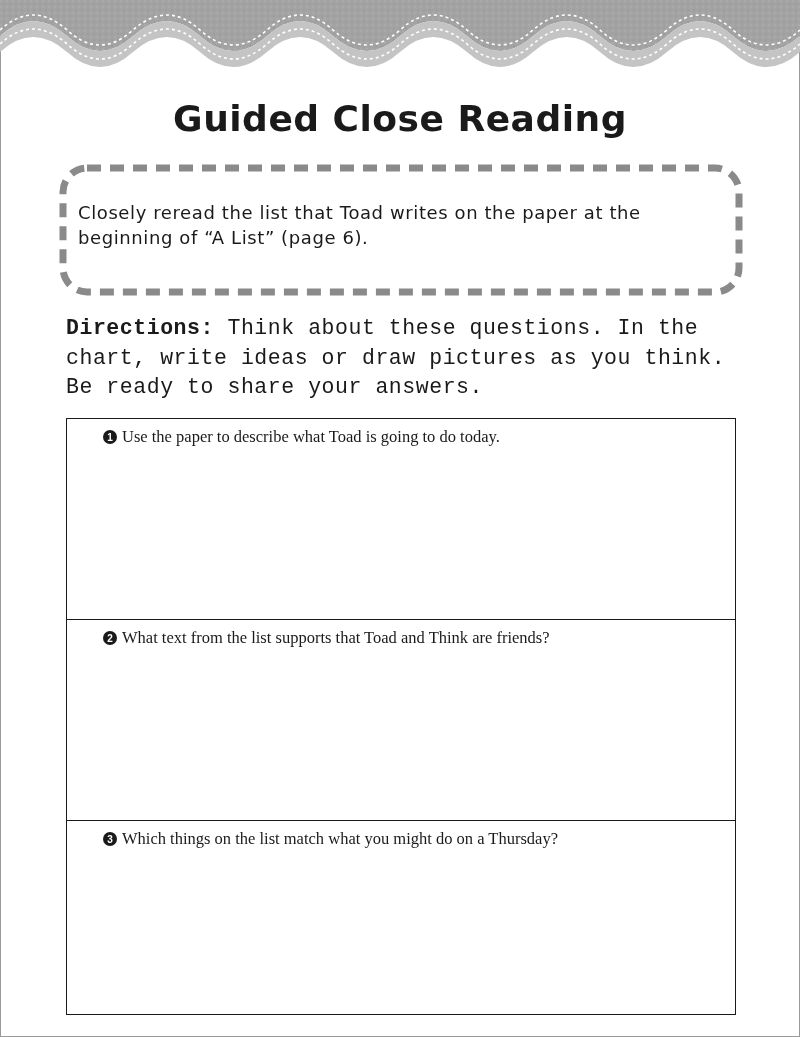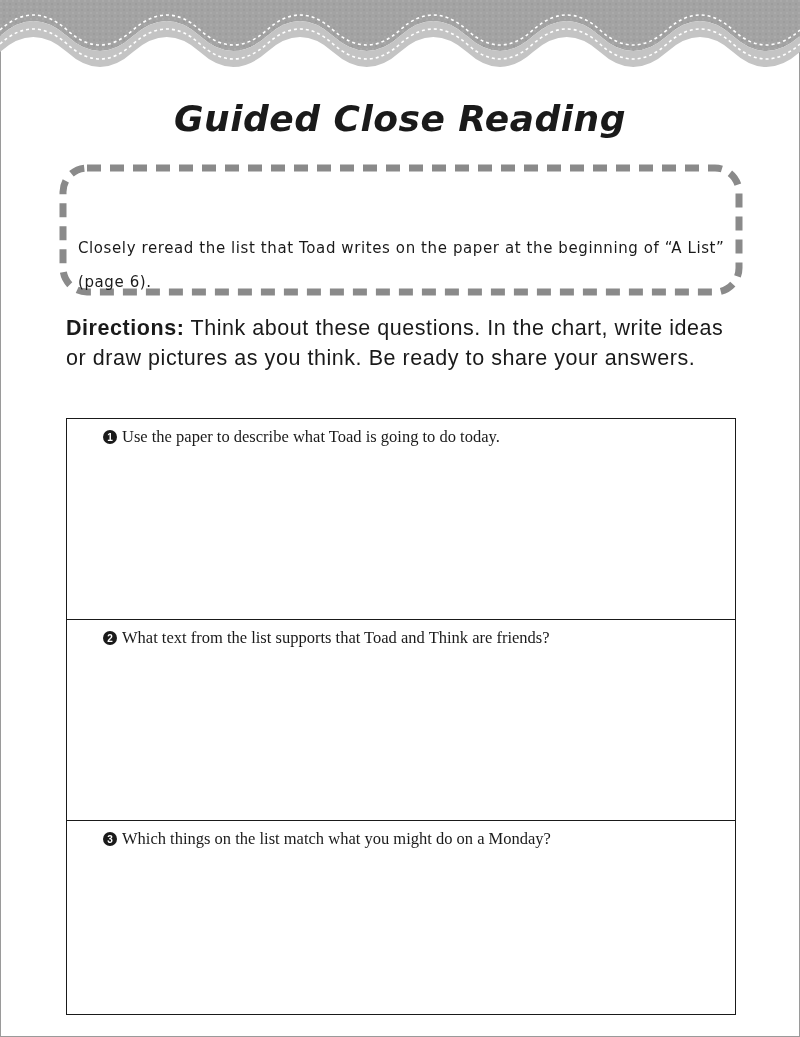--- a/index.html
+++ b/index.html
@@ -11,36 +11,36 @@
       border-left: 1px solid #9a9a9a; border-right: 1px solid #9a9a9a; border-bottom: 1px solid #9a9a9a;
       pointer-events: none;
     }
 
     .wave-banner { position: absolute; left: 0; top: 0; width: 800px; height: 82px; }
     .wave-banner svg { display: block; }
 
     .page-title {
       position: absolute; left: 0; top: 98px; width: 800px; text-align: center;
       font-family: "DejaVu Sans", sans-serif; font-weight: bold; font-size: 36px;
-      letter-spacing: 0.5px; color: #1a1a1a; font-style: italic;
+      letter-spacing: 0.5px; color: #1a1a1a;
     }
 
     .callout {
       position: absolute; left: 59px; top: 164px; width: 684px; height: 132px;
     }
     .callout svg { position: absolute; left: 0; top: 0; }
     .callout-text {
       position: absolute; left: 19px; top: 36px; width: 650px;
-      font-family: "DejaVu Sans", sans-serif; font-size: 15px; line-height: 34px;
-      letter-spacing: 0.6px; color: #1a1a1a; margin-top: 31px;
+      font-family: "DejaVu Sans", sans-serif; font-size: 18px; line-height: 25px;
+      letter-spacing: 0.6px; color: #1a1a1a;
     }
 
     .directions {
       position: absolute; left: 66px; top: 314px; width: 680px;
-      font-family: Liberation Sans, sans-serif; font-size: 21.5px; line-height: 29.5px;
+      font-family: Liberation Mono, monospace; font-size: 21.5px; line-height: 29.5px;
       letter-spacing: 0.55px; color: #1a1a1a;
     }
     .directions .label { font-weight: bold; }
 
     .chart {
       position: absolute; left: 66px; top: 418px; width: 670px; height: 597px;
       border: 1.5px solid #1a1a1a;
     }
     .chart-row {
       position: relative; width: 100%; height: 201px;
@@ -105,17 +105,17 @@
   <div class="chart-row">
     <div class="question">
       <span class="num-circle">2</span>
       <span>What text from the list supports that Toad and Think are friends?</span>
     </div>
     <div class="answer-area"></div>
   </div>
   <div class="chart-row">
     <div class="question">
       <span class="num-circle">3</span>
-      <span>Which things on the list match what you might do on a Monday?</span>
+      <span>Which things on the list match what you might do on a Thursday?</span>
     </div>
     <div class="answer-area"></div>
   </div>
 </div>
 
 </body></html>

